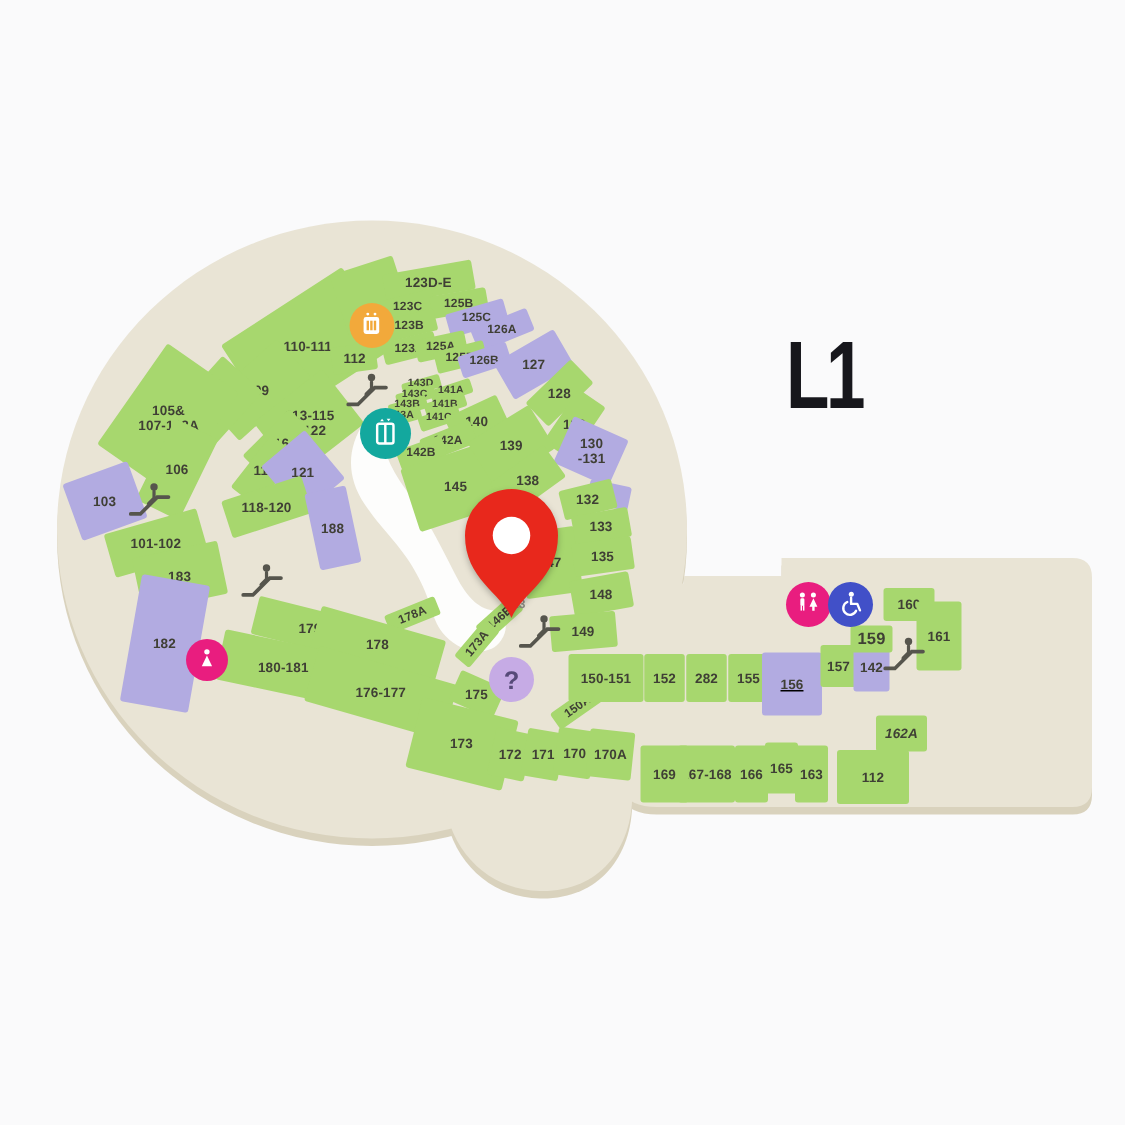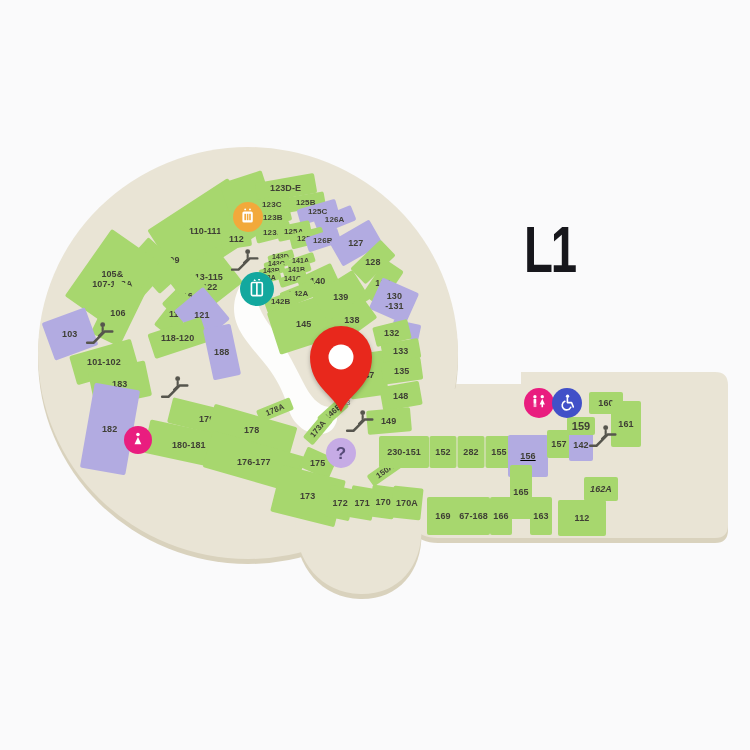--- a/index.html
+++ b/index.html
@@ -321,21 +321,21 @@
       <div class="shop g" style="left: 362px; top: 503px; width: 25px; height: 32px; transform: translate(-50%, -50%) rotate(10deg);">
         <span class="lbl" style="font-size: 9px; transform: rotate(-10deg);">171</span>
       </div>
       <div class="shop g" style="left: 383px; top: 502px; width: 25px; height: 32px; transform: translate(-50%, -50%) rotate(8deg);">
         <span class="lbl" style="font-size: 9px; transform: rotate(-8deg);">170</span>
       </div>
       <div class="shop g" style="left: 407px; top: 503px; width: 30px; height: 32px; transform: translate(-50%, -50%) rotate(6deg);">
         <span class="lbl" style="font-size: 9px; transform: rotate(-6deg);">170A</span>
       </div>
       <div class="shop g" style="left: 404px; top: 452px; width: 50px; height: 32px; transform: translate(-50%, -50%) rotate(0deg);">
-        <span class="lbl" style="font-size: 9px; transform: rotate(0deg);">230-151</span>
+        <span class="lbl" style="font-size: 9px; transform: rotate(0deg);">150-151</span>
       </div>
       <div class="shop g" style="left: 443px; top: 452px; width: 27px; height: 32px; transform: translate(-50%, -50%) rotate(0deg); align-items: center;">
         <span class="lbl" style="font-size: 9px; transform: rotate(0deg);">152</span>
       </div>
       <div class="shop g" style="left: 471px; top: 452px; width: 27px; height: 32px; transform: translate(-50%, -50%) rotate(0deg);">
         <span class="lbl" style="font-size: 9px; transform: rotate(0deg);">282</span>
       </div>
       <div class="shop g" style="left: 499px; top: 452px; width: 27px; height: 32px; transform: translate(-50%, -50%) rotate(0deg);">
         <span class="lbl" style="font-size: 9px; transform: rotate(0deg);">155</span>
       </div>
@@ -359,21 +359,21 @@
       </div>
       <div class="shop g" style="left: 601px; top: 489px; width: 34px; height: 24px; transform: translate(-50%, -50%) rotate(0deg);">
         <span class="lbl" style="font-size: 9px; transform: rotate(0deg); font-style: italic;">162A</span>
       </div>
       <div class="shop g" style="left: 582px; top: 518px; width: 48px; height: 36px; transform: translate(-50%, -50%) rotate(0deg);">
         <span class="lbl" style="font-size: 9px; transform: rotate(0deg);">112</span>
       </div>
       <div class="shop g" style="left: 541px; top: 516px; width: 22px; height: 38px; transform: translate(-50%, -50%) rotate(0deg);">
         <span class="lbl" style="font-size: 9px; transform: rotate(0deg);">163</span>
       </div>
-      <div class="shop g" style="left: 521px; top: 492px; width: 22px; height: 54px; transform: translate(-50%, -50%) rotate(0deg);">
+      <div class="shop g" style="left: 521px; top: 512px; width: 22px; height: 34px; transform: translate(-50%, -50%) rotate(0deg);">
         <span class="lbl" style="font-size: 9px; transform: rotate(0deg);">165</span>
       </div>
       <div class="shop g" style="left: 501px; top: 516px; width: 22px; height: 38px; transform: translate(-50%, -50%) rotate(0deg);">
         <span class="lbl" style="font-size: 9px; transform: rotate(0deg);">166</span>
       </div>
       <div class="shop g" style="left: 471px; top: 516px; width: 38px; height: 38px; transform: translate(-50%, -50%) rotate(0deg);">
         <span class="lbl" style="font-size: 9px; transform: rotate(0deg);">167-168</span>
       </div>
       <div class="shop g" style="left: 443px; top: 516px; width: 32px; height: 38px; transform: translate(-50%, -50%) rotate(0deg);">
         <span class="lbl" style="font-size: 9px; transform: rotate(0deg);">169</span>

